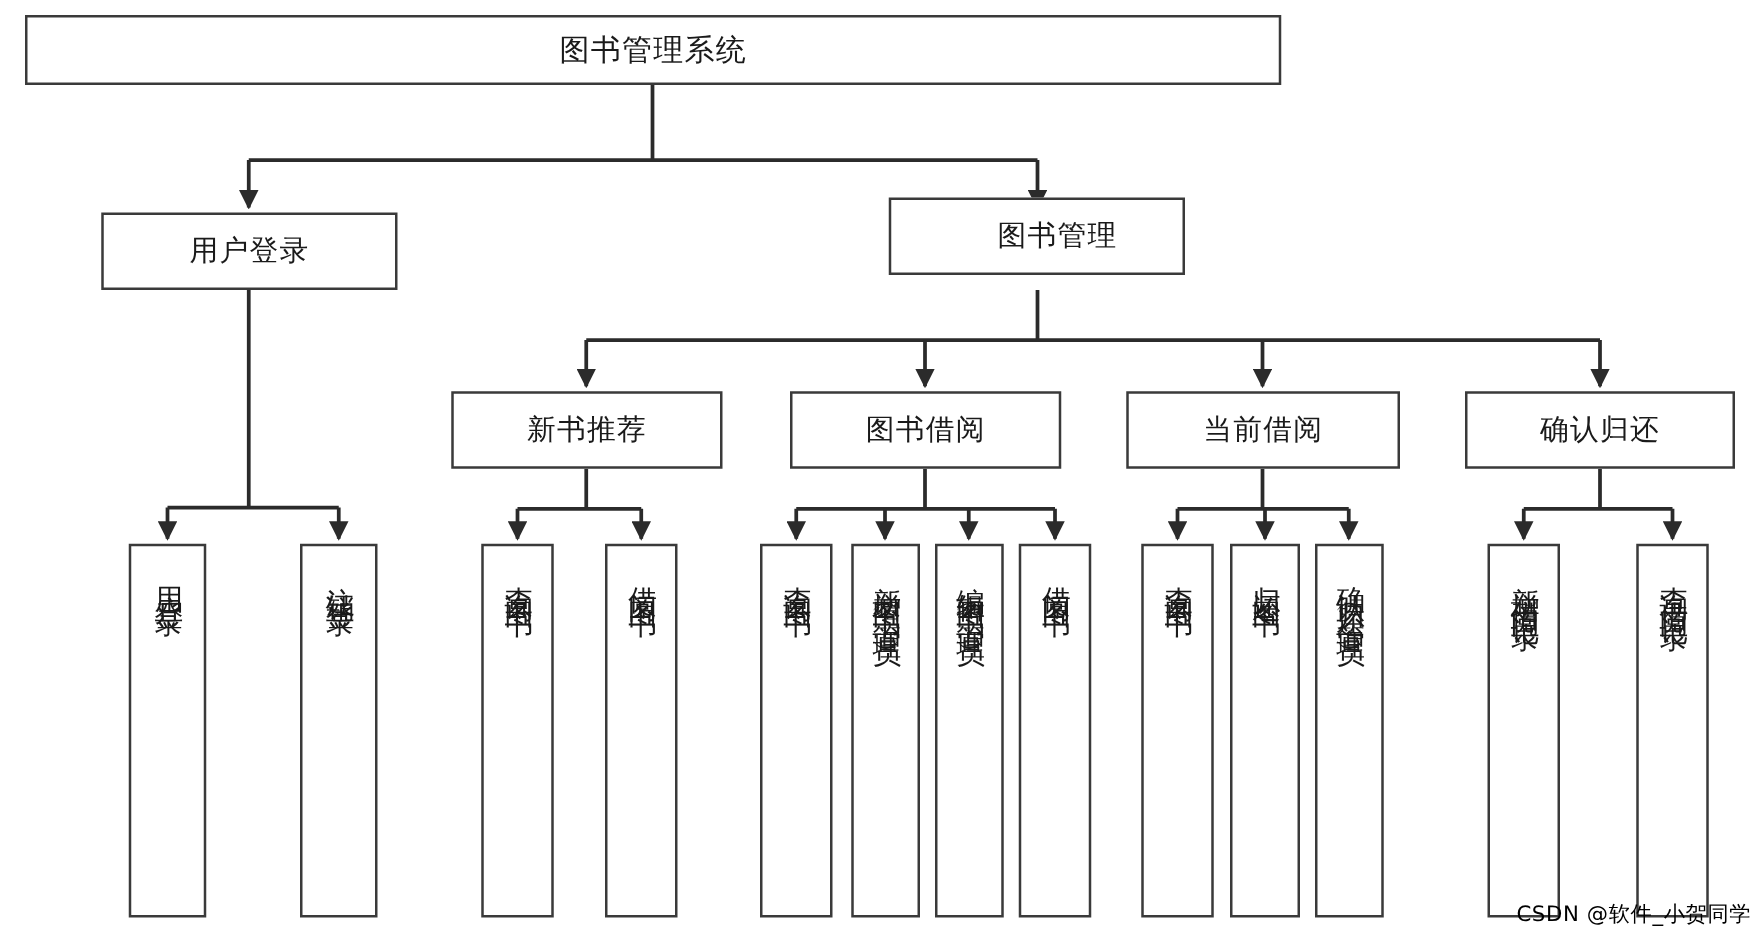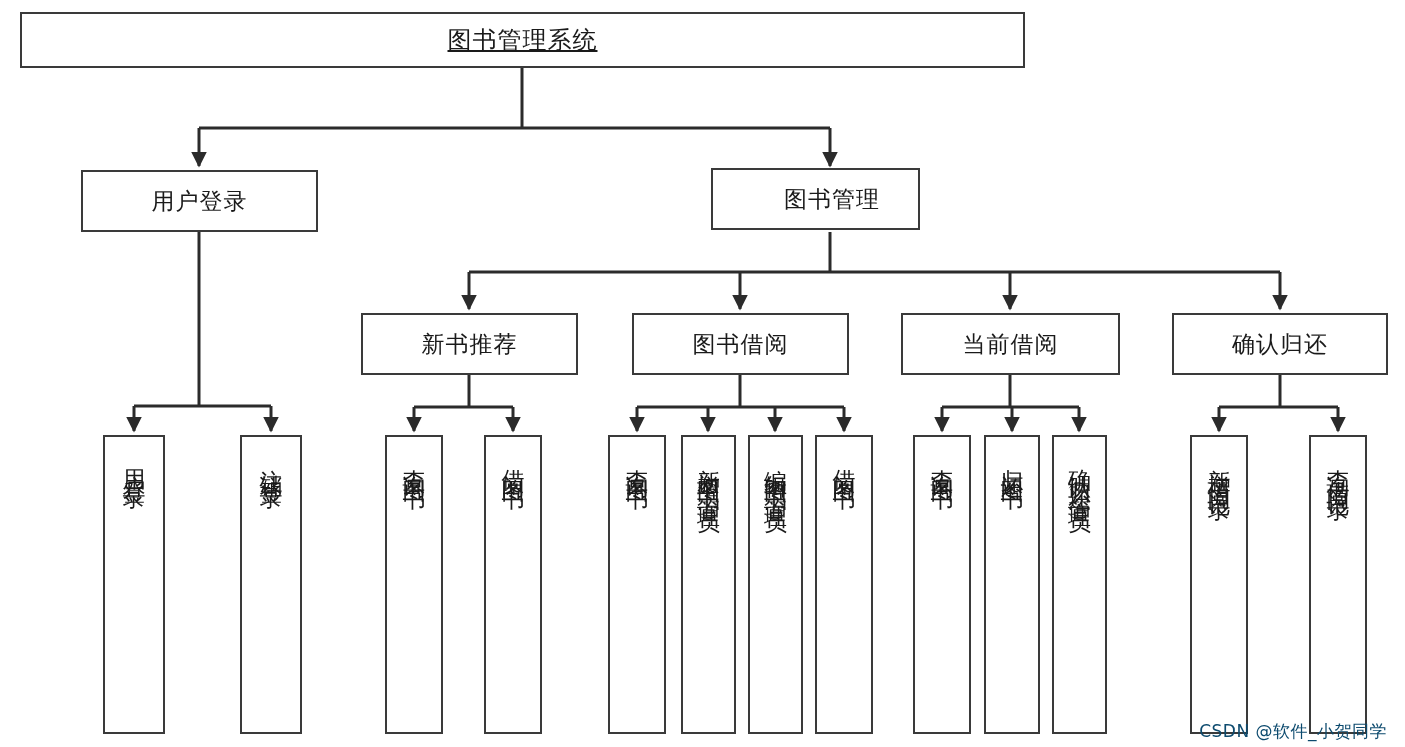--- a/index.html
+++ b/index.html
@@ -47,28 +47,27 @@
     writing-mode: vertical-rl;
     text-orientation: upright;
     font-size: 23px;
     letter-spacing: 6px;
     line-height: 1;
     white-space: nowrap;
     color: #1a1a1a;
   }
   .node.root {
     font-size: 24px;
-    text-decoration: underline;
   }
   .watermark {
     position: absolute;
-    right: 18px;
+    right: 4px;
     bottom: 4px;
     font-size: 17px;
-    color: #0c4a6e;
+    color: #000000;
     letter-spacing: 0.5px;
     white-space: nowrap;
     font-family: "DejaVu Sans", "Liberation Sans", sans-serif;
   }
 </style>
 </head>
 <body>
 
 <div id="canvas">
 
@@ -118,21 +117,21 @@
       <path d="M 1280 375 L 1280 407"></path>
       <path d="M 1219 407 L 1338 407"></path>
       <path d="M 1219 407 L 1219 431" marker-end="url(#arrow)"></path>
       <path d="M 1338 407 L 1338 431" marker-end="url(#arrow)"></path>
     </g>
   </svg>
 
   <div class="node h root" style="left:20px; top:12px; width:1005px; height:56px;">图书管理系统</div>
 
   <div class="node h" style="left:81px; top:170px; width:237px; height:62px;">用户登录</div>
-  <div class="node h" style="left:711px; top:168px; width:209px; height:62px;padding-left:33px;">图书管理</div>
+  <div class="node h" style="left:711px; top:158px; width:237px; height:62px;padding-left:33px;">图书管理</div>
 
   <div class="node h" style="left:632px; top:313px; width:217px; height:62px;">图书借阅</div>
   <div class="node h" style="left:361px; top:313px; width:217px; height:62px;">新书推荐</div>
   <div class="node h" style="left:901px; top:313px; width:219px; height:62px;">当前借阅</div>
   <div class="node h" style="left:1172px; top:313px; width:216px; height:62px;">确认归还</div>
 
   <div class="node v" style="left:103px; top:435px; width:62px; height:299px;">
     <span class="vtext">用户登录</span>
   </div>
   <div class="node v" style="left:240px; top:435px; width:62px; height:299px;">

